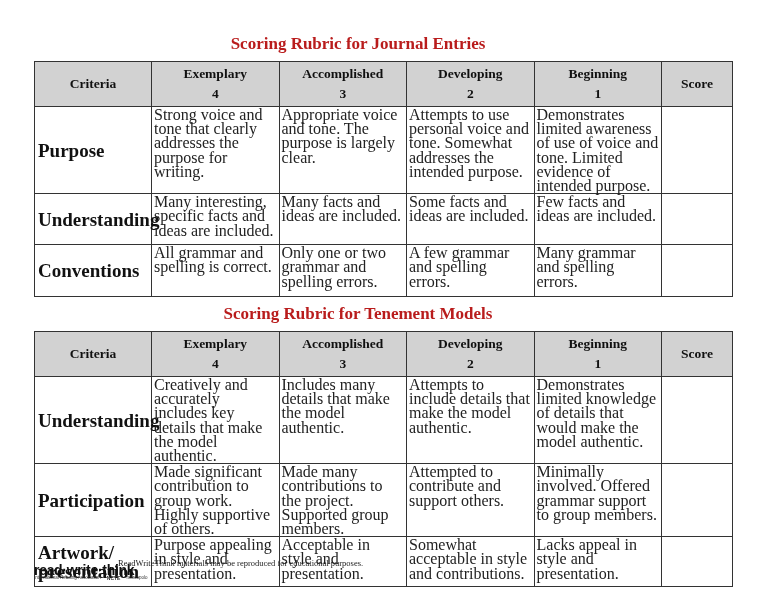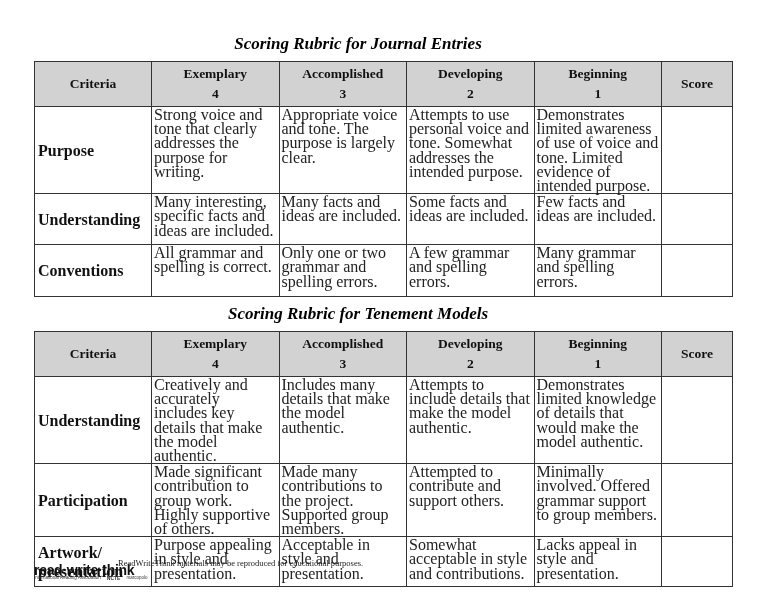--- a/index.html
+++ b/index.html
@@ -15,22 +15,21 @@
       font-family: "Liberation Serif", "DejaVu Serif", serif;
       color: #1a1a1a;
     }
     .title {
       position: absolute;
       left: 0;
       width: 716px;
       text-align: center;
       font-weight: bold;
       font-size: 17px;
-      color: #000000;
-      font-style: italic;
+      color: #b91c1c;
     }
     #title1 { top: 34px; }
     #title2 { top: 304px; }
 
     table.rubric {
       position: absolute;
       left: 34px;
       border-collapse: collapse;
       table-layout: fixed;
       width: 698px;
@@ -48,21 +47,21 @@
       font-size: 13.5px;
       text-align: center;
       vertical-align: middle;
       color: #111;
       line-height: 20px;
       height: 44px;
     }
     table.rubric th .lvl-num { display: block; }
     table.rubric td.crit {
       font-weight: bold;
-      font-size: 16px;
+      font-size: 19px;
       vertical-align: middle;
       padding-left: 3px;
       color: #111;
       line-height: 19px;
     }
     table.rubric td.desc {
       font-size: 16px;
       line-height: 14.2px;
       vertical-align: top;
       padding: 1px 2px 0 2px;

